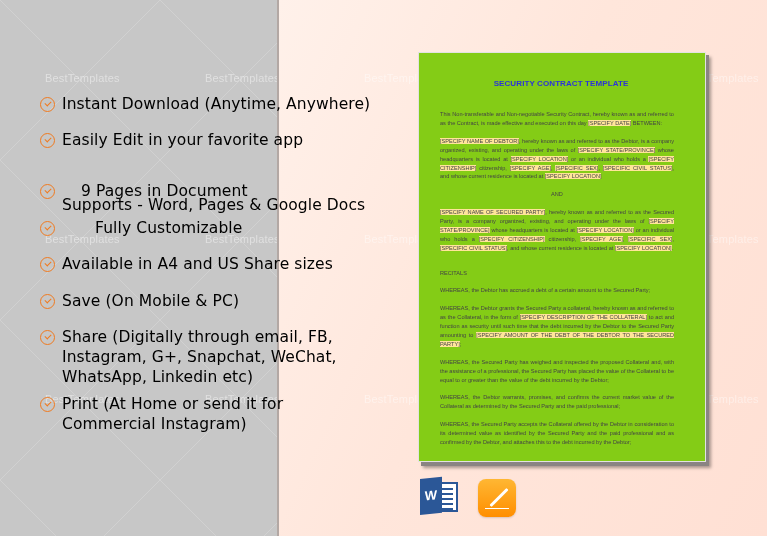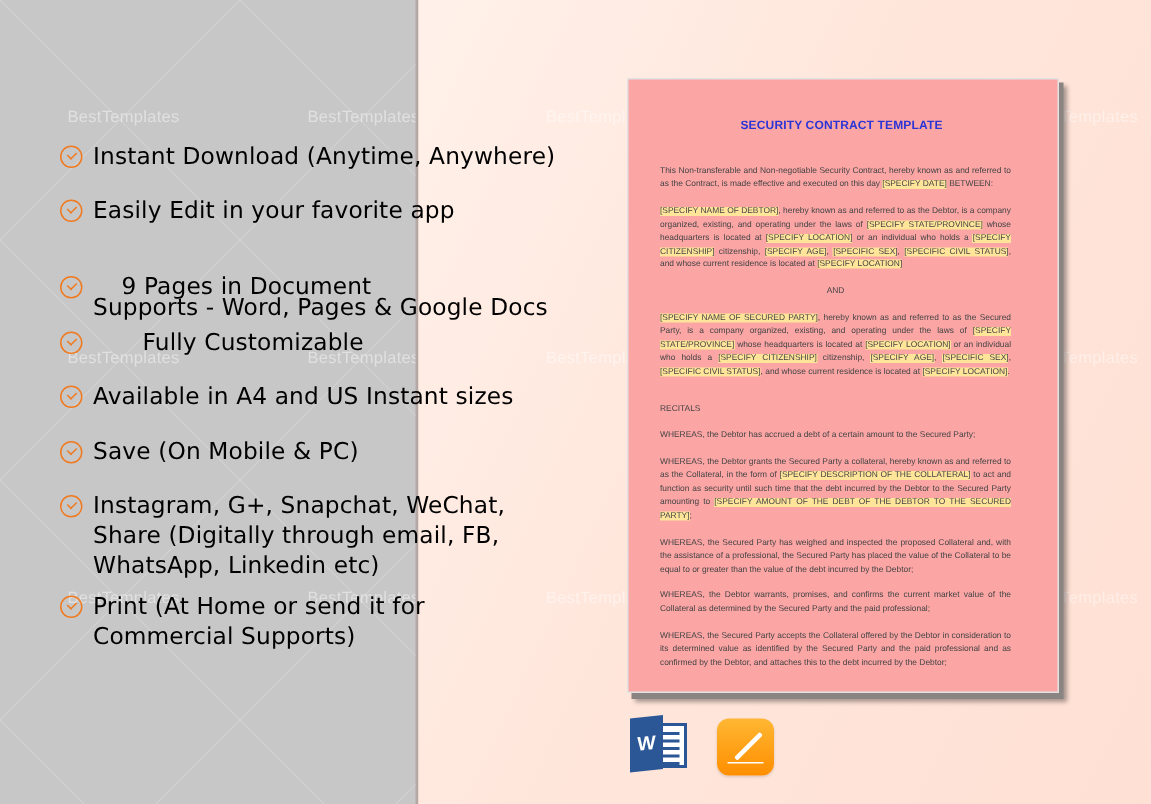--- a/index.html
+++ b/index.html
@@ -53,21 +53,21 @@
     border-left: 1.6px solid #f07a1f; border-bottom: 1.6px solid #f07a1f;
     transform: rotate(-45deg);
   }
   .feature-text { white-space: pre; }
   .doc-shadow {
     position: absolute; left: 421px; top: 55px; width: 288px; height: 411px;
     background: #8a8483; box-shadow: 2px 2px 3px rgba(0,0,0,0.35);
   }
   .doc {
     position: absolute; left: 418px; top: 52px; width: 288px; height: 410px;
-    background: #fca5a5; border: 1px solid #e2e2e2;
+    background: #84cc16; border: 1px solid #e2e2e2;
     padding: 27px 31px 0 21px;
     font-family: "Liberation Sans", sans-serif; color: #444;
     font-size: 5.6px; line-height: 8.95px; text-align: justify;
     overflow: hidden;
   }
   .doc-title {
     text-align: center; color: #2b35d6; font-weight: bold; font-size: 8px;
     margin-bottom: 21px; letter-spacing: 0.1px; margin-left: 8px;
   }
   .doc p { margin-bottom: 8.8px; }
@@ -138,39 +138,39 @@
   <li class="feature" style="top:87px;gap:19px;">
     <span class="check-icon"></span>
     <span class="feature-text">9 Pages in Document</span>
   </li>
   <li class="feature" style="top:124px;gap:33px;">
     <span class="check-icon"></span>
     <span class="feature-text">Fully Customizable</span>
   </li>
   <li class="feature" style="top:160px;">
     <span class="check-icon"></span>
-    <span class="feature-text">Available in A4 and US Instant sizes</span>
+    <span class="feature-text">Available in A4 and US Share sizes</span>
   </li>
   <li class="feature" style="top:197px;">
     <span class="check-icon"></span>
     <span class="feature-text">Save (On Mobile &amp; PC)</span>
   </li>
   <li class="feature" style="top:233px;">
     <span class="check-icon"></span>
     <span style="display:flex;flex-direction:column;">
+      <span class="feature-text">Share (Digitally through email, FB,</span>
       <span class="feature-text">Instagram, G+, Snapchat, WeChat,</span>
-      <span class="feature-text">Share (Digitally through email, FB,</span>
       <span class="feature-text">WhatsApp, Linkedin etc)</span>
     </span>
   </li>
   <li class="feature" style="top:300px;">
     <span class="check-icon"></span>
     <span style="display:flex;flex-direction:column;">
       <span class="feature-text">Print (At Home or send it for</span>
-      <span class="feature-text">Commercial Supports)</span>
+      <span class="feature-text">Commercial Instagram)</span>
     </span>
   </li>
 </ul>
 
 <div class="doc-shadow"></div>
 <div class="doc">
   <div class="doc-title">SECURITY CONTRACT TEMPLATE</div>
   <p><span>This Non-transferable and Non-negotiable Security Contract, hereby known as and referred to as the Contract, is made effective and executed on this day </span><span class="hl">[SPECIFY DATE]</span><span> BETWEEN:</span></p>
   <p><span class="hl">[SPECIFY NAME OF DEBTOR]</span><span>, hereby known as and referred to as the Debtor, is a company organized, existing, and operating under the laws of </span><span class="hl">[SPECIFY STATE/PROVINCE]</span><span> whose headquarters is located at </span><span class="hl">[SPECIFY LOCATION]</span><span> or an individual who holds a </span><span class="hl">[SPECIFY CITIZENSHIP]</span><span> citizenship, </span><span class="hl">[SPECIFY AGE]</span><span>, </span><span class="hl">[SPECIFIC SEX]</span><span>, </span><span class="hl">[SPECIFIC CIVIL STATUS]</span><span>, and whose current residence is located at </span><span class="hl">[SPECIFY LOCATION]</span></p>
   <p class="center">AND</p>

